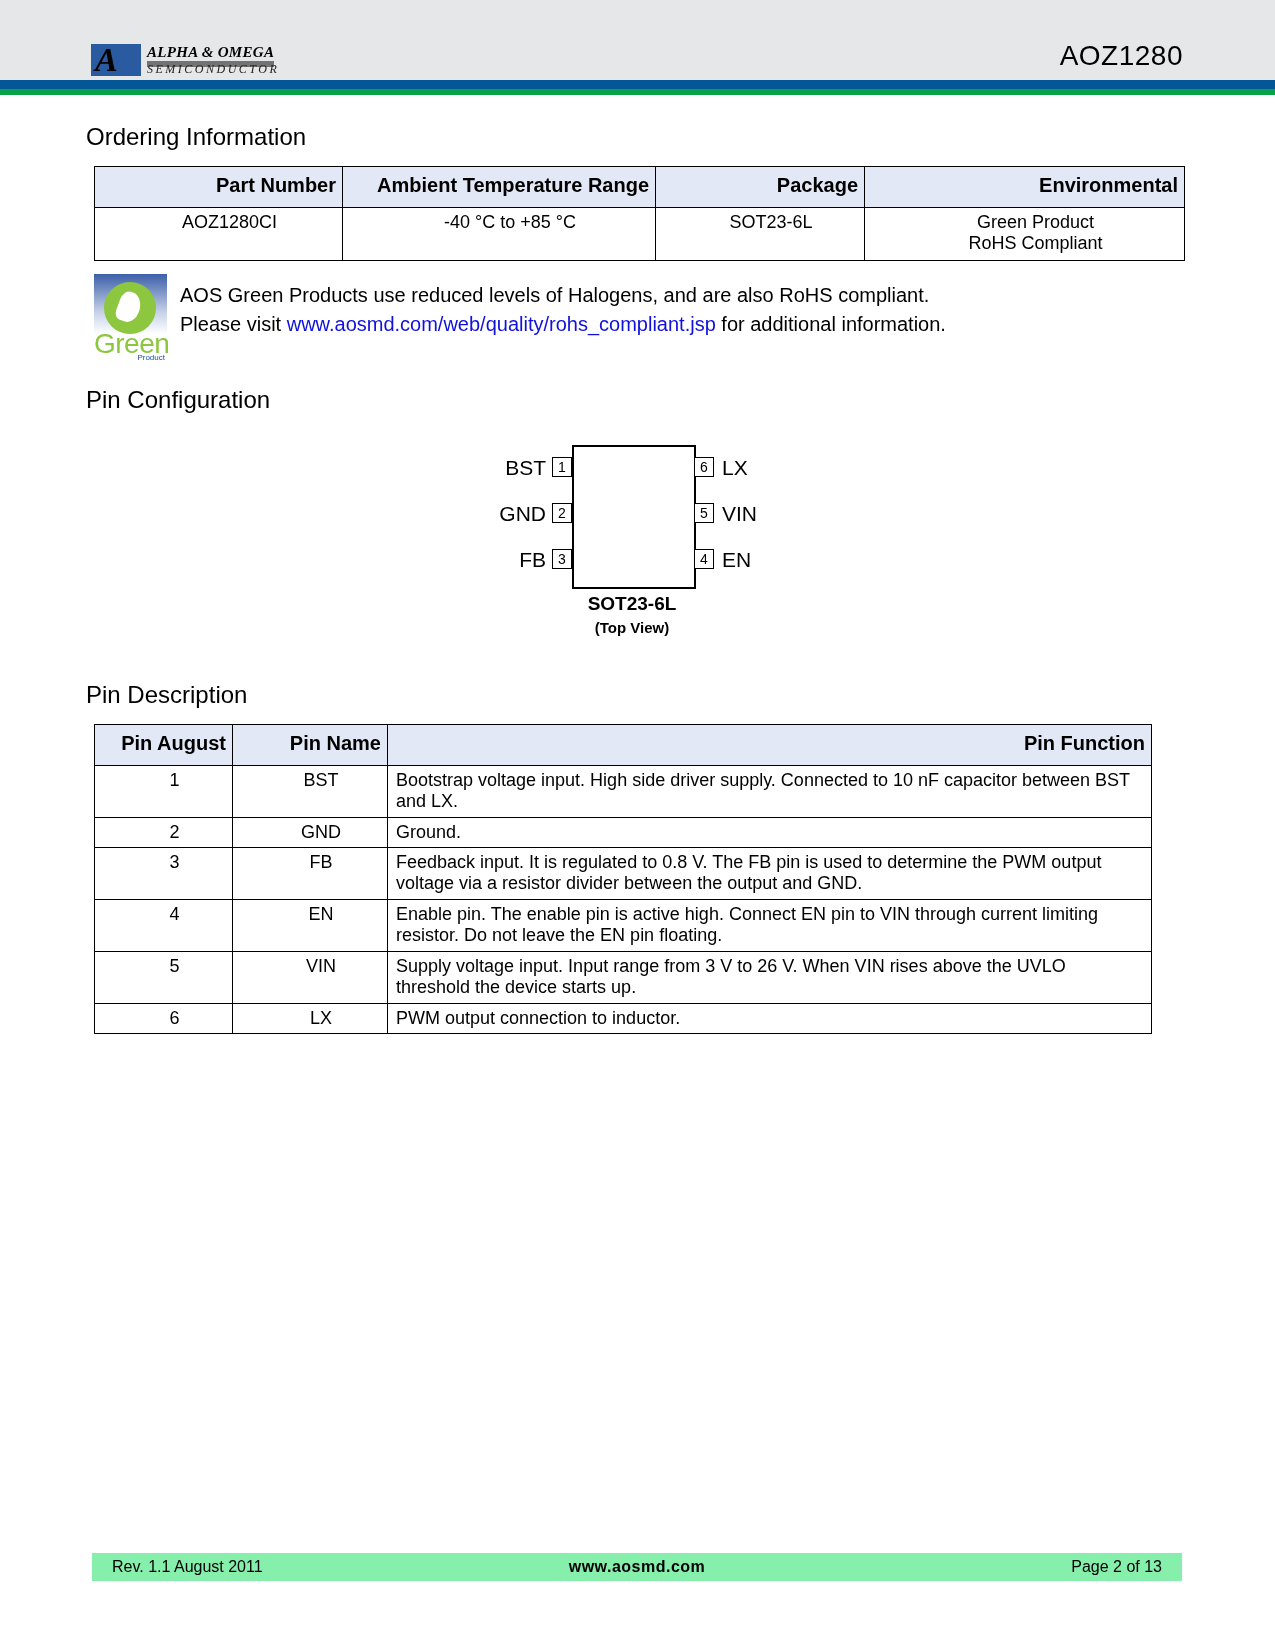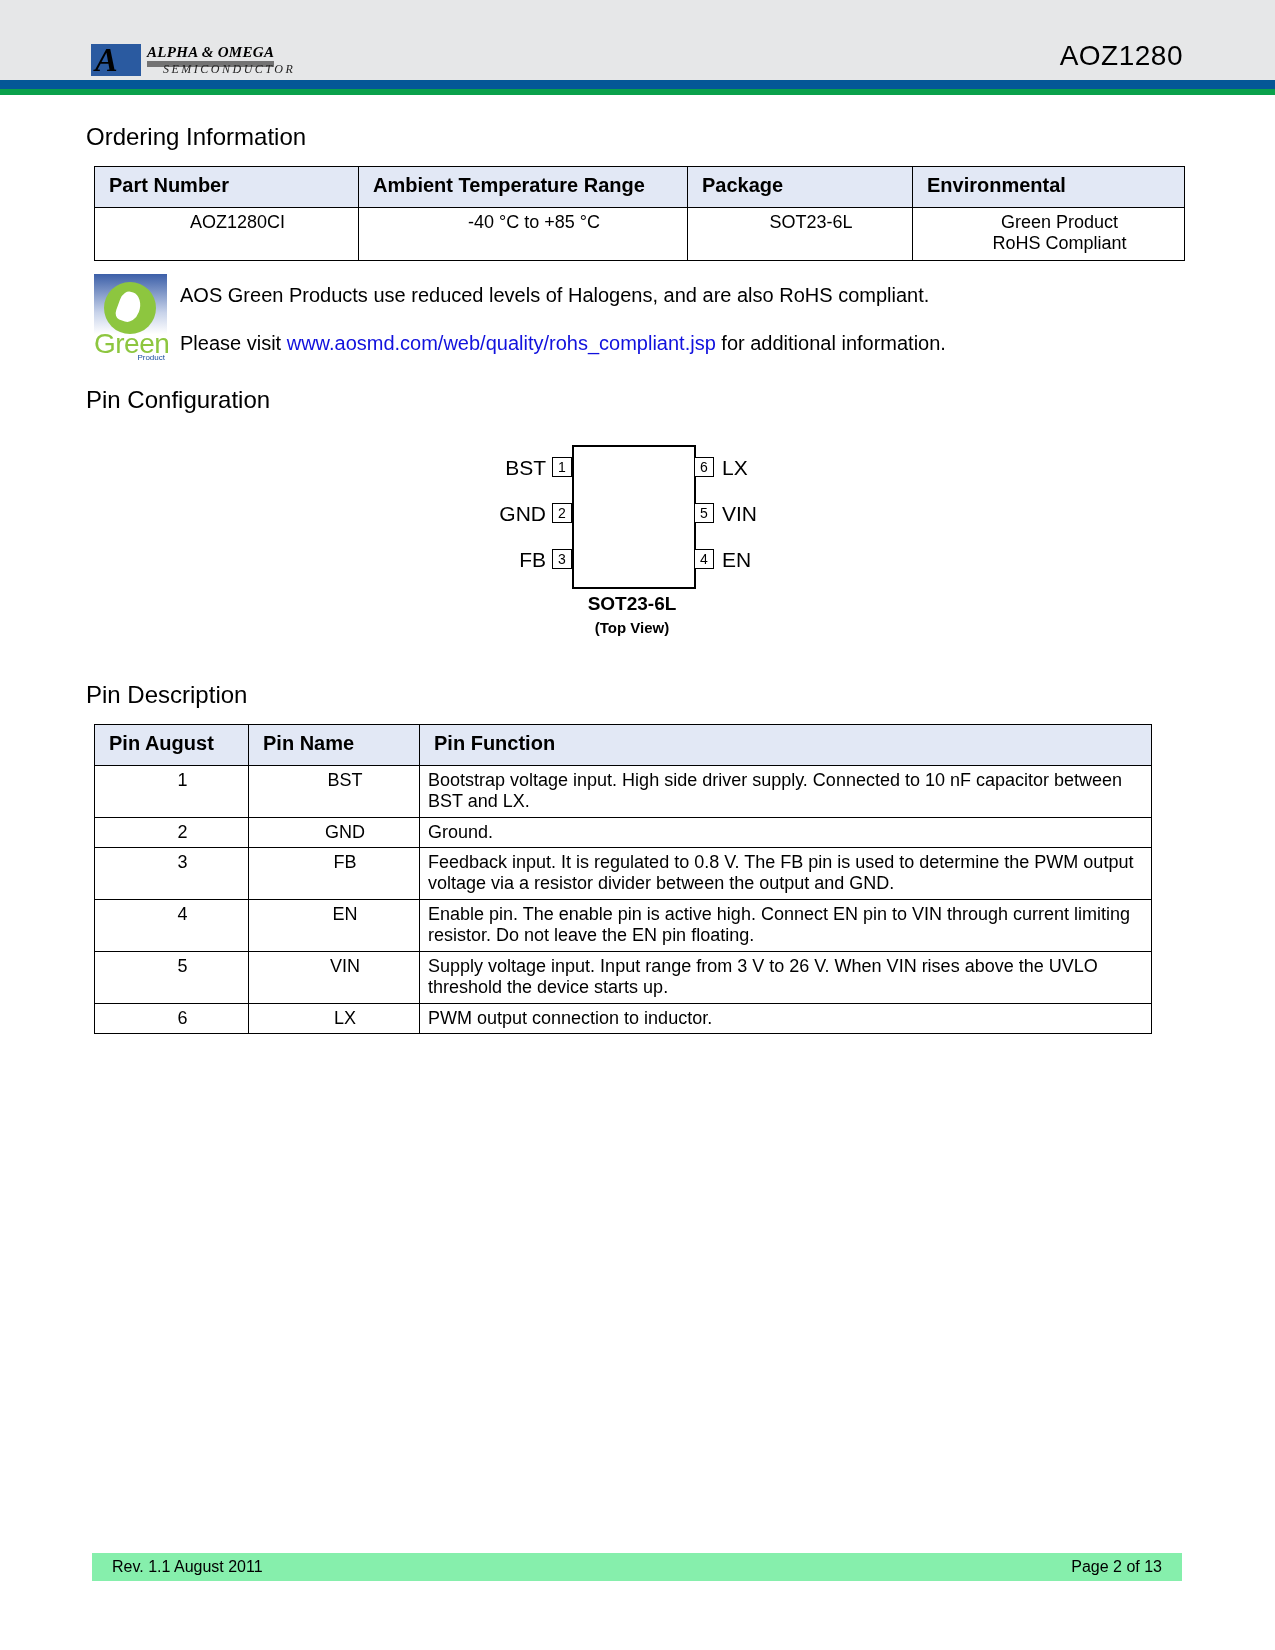--- a/index.html
+++ b/index.html
@@ -5,26 +5,26 @@
   html, body { margin:0; padding:0; }
   body { width:1275px; height:1650px; position:relative; background:#ffffff; font-family:"Liberation Sans", sans-serif; color:#000; overflow:hidden; }
   .abs { position:absolute; }
   .header-band { left:0; top:0; width:1275px; height:80px; background:#e6e7e8; }
   .blue-band { left:0; top:80px; width:1275px; height:9px; background:#045796; }
   .green-band { left:0; top:89px; width:1275px; height:6px; background:#0aa14b; }
   .logo { left:91px; top:44px; width:200px; height:34px; }
   .logo-box { position:absolute; left:0; top:0; width:50px; height:32px; background:#2a5aa0; overflow:hidden; }
   .logo-mark { position:absolute; left:4px; top:-3px; font-family:"Liberation Serif", serif; font-style:italic; font-size:34px; color:#000; font-weight:bold; }
   .logo-title { position:absolute; left:56px; top:0; font-family:"Liberation Serif", serif; font-style:italic; font-weight:bold; font-size:15px; letter-spacing:0.3px; border-bottom:6px solid #737373; line-height:16px; padding-bottom:1px; }
-  .logo-sub { position:absolute; left:56px; top:18px; font-family:"Liberation Serif", serif; font-style:italic; font-size:12px; letter-spacing:2.5px; color:#222;margin-left:16px; }
+  .logo-sub { position:absolute; left:56px; top:18px; font-family:"Liberation Serif", serif; font-style:italic; font-size:12px; letter-spacing:2.5px; color:#222; }
   .doc-id { right:92px; top:40px; font-size:28px; letter-spacing:0.5px; }
   .section-title { font-size:24px; font-weight:normal; left:86px; }
   table { border-collapse:collapse; position:absolute; }
   th, td { border:1.5px solid #000; font-size:18px; vertical-align:top; }
-  th { background:#e2e8f5; font-weight:bold; font-size:20px; text-align:left; padding:7px 14px; }
+  th { background:#e2e8f5; font-weight:bold; font-size:20px; text-align:right; padding:7px 6px; }
   td { padding:4px 8px; }
   td.c { text-align:center;padding-left:30px; }
   .order-table { left:94px; top:166px; width:1091px; }
   .pin-table { left:94px; top:724px; width:1058px; }
   .green-logo { left:94px; top:274px; width:73px; height:86px; background:linear-gradient(180deg,#3c5fa8 0%, #c8d3ea 45%, #ffffff 70%); }
   .globe { position:absolute; left:10px; top:8px; width:52px; height:52px; border-radius:50%; background:#8dc63f; }
   .globe-land { position:absolute; left:14px; top:10px; width:22px; height:30px; background:#ffffff; border-radius:40% 60% 50% 30%; transform:rotate(20deg); }
   .green-word { position:absolute; left:0; top:54px; font-size:28px; color:#8dc63f; letter-spacing:-0.5px;text-align:right; }
   .product-word { position:absolute; right:2px; top:79px; font-size:8px; color:#1d4fa0; }
   .green-text { left:180px; font-size:20px; }
@@ -76,21 +76,21 @@
 </table>
 
 <div class="abs green-logo">
   <div class="globe">
       <div class="globe-land"></div>
     </div>
   <span class="green-word">Green</span>
   <span class="product-word">Product</span>
 </div>
 <div class="abs green-text" style="top:284px;">AOS Green Products use reduced levels of Halogens, and are also RoHS compliant.</div>
-<div class="abs green-text" style="top:313px;margin-top:19px;">
+<div class="abs green-text" style="top:313px;">
   <span>Please visit </span><span class="link">www.aosmd.com/web/quality/rohs_compliant.jsp</span><span> for additional information.</span>
 </div>
 
 <div class="abs section-title" style="top:386px;">Pin Configuration</div>
 
 <div class="abs chip"></div>
 
 <div class="abs pinbox" style="left:552px;top:457px;">1</div>
 <div class="abs pinlabel" style="left:486px;top:456px;width:60px;text-align:right;">BST</div>
 <div class="abs pinbox" style="left:552px;top:503px;">2</div>
@@ -146,14 +146,15 @@
     <tr style="height:29px;">
       <td class="c">6</td>
       <td class="c">LX</td>
       <td>PWM output connection to inductor.</td>
     </tr>
   </tbody>
 </table>
 
 <div class="abs footer">
   <span style="left:20px;">Rev. 1.1 August 2011</span>
+  <span style="left:0;width:1090px;text-align:center;font-weight:bold;letter-spacing:0.5px;">www.aosmd.com</span>
   <span style="right:20px;">Page 2 of 13</span>
 </div>
 
 </body></html>

